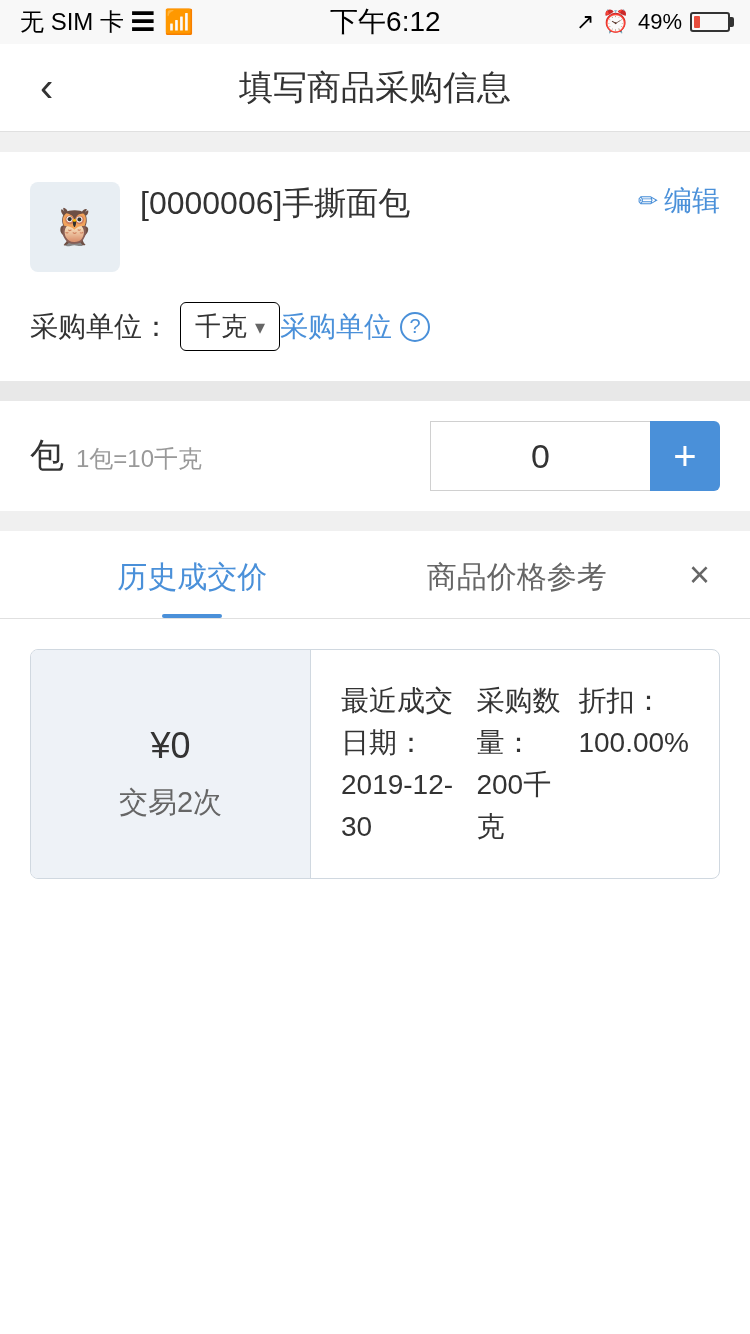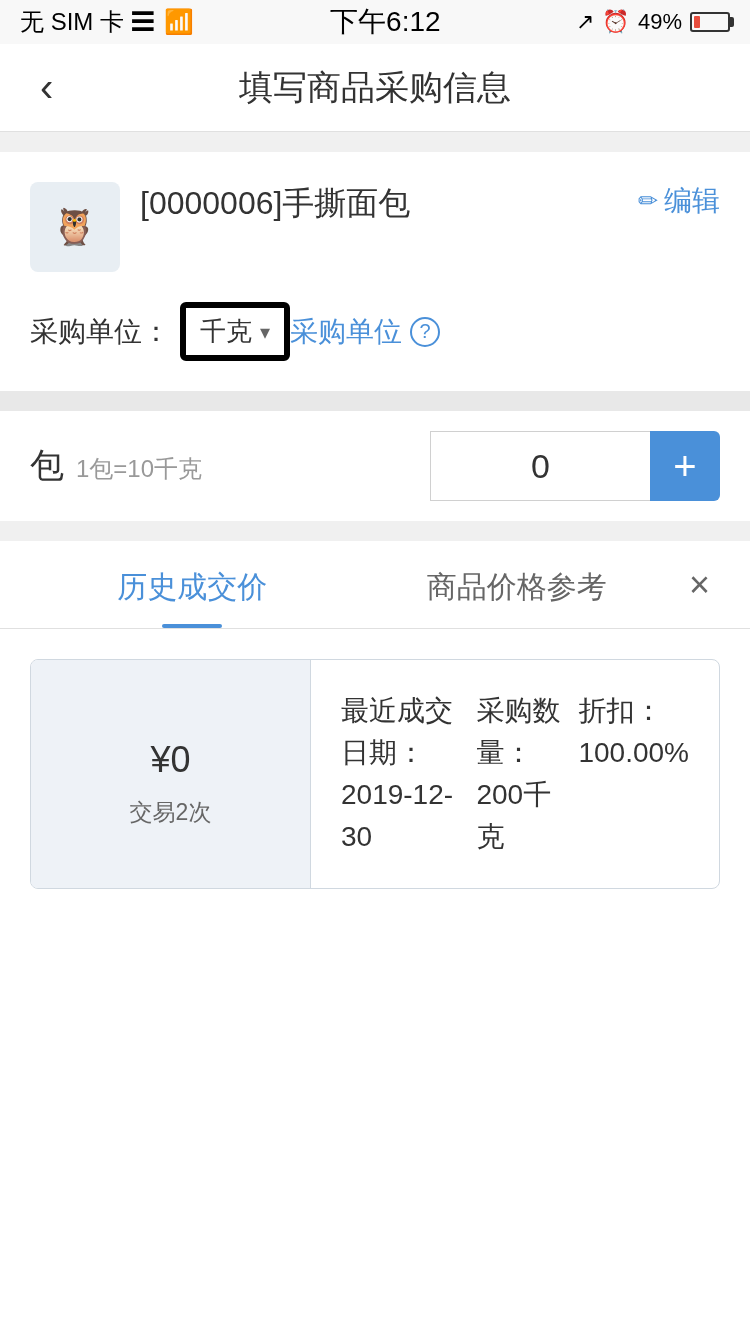--- a/index.html
+++ b/index.html
@@ -130,21 +130,21 @@
       justify-content: flex-start;
       margin-top: 30px;
     }
     .unit-label {
       font-size: 28px;
       color: #333;
     }
     .unit-select {
       display: flex;
       align-items: center;
-      border: 6px solid #000000;
+      border: 1px solid #000000;
       border-radius: 6px;
       padding: 6px 14px;
       font-size: 26px;
       color: #333;
       background: #fff;
       cursor: pointer;
       gap: 8px;
     }
     .unit-arrow { font-size: 20px; color: #666; }
     .price-ref {
@@ -286,21 +286,21 @@
       padding: 40px 20px;
       border-right: 1px solid #d0d8e0;
     }
     .price-amount {
       font-size: 56px;
       color: #333;
       font-weight: 400;
     }
     .price-amount span { font-size: 36px; }
     .price-trades {
-      font-size: 23px;
+      font-size: 29px;
       color: #666;
       margin-top: 12px;
     }
     .price-right-panel {
       flex: 1;
       padding: 30px;
       display: flex;
       flex-direction: row;
       gap: 18px;
     }

